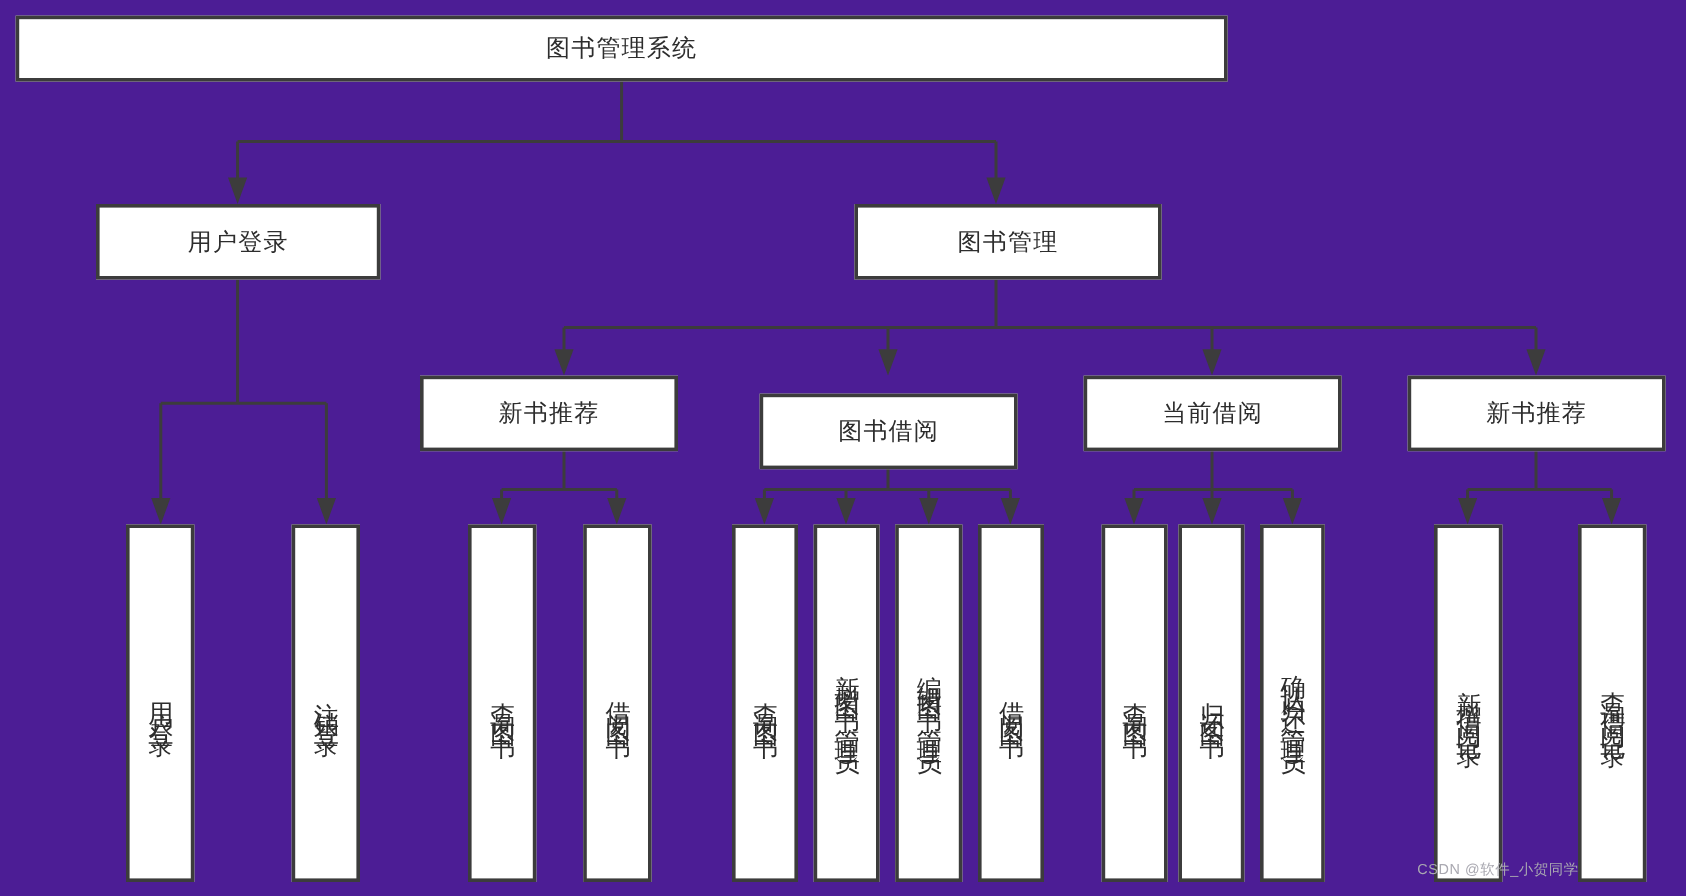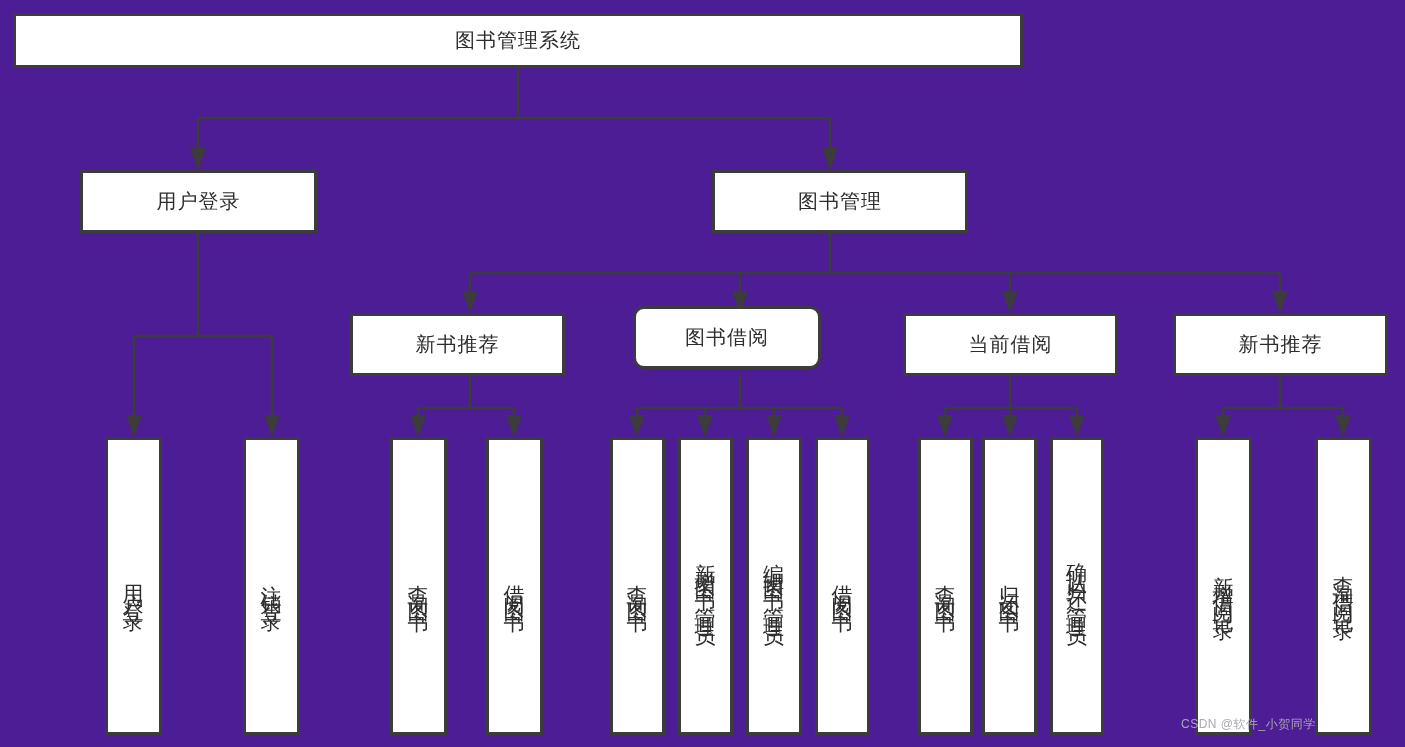--- a/index.html
+++ b/index.html
@@ -108,21 +108,21 @@
   <div class="node" style="left:80px; top:170px; width:237px; height:63px;">
     <span class="hlabel">用户登录</span>
   </div>
   <div class="node" style="left:712px; top:170px; width:256px; height:63px;">
     <span class="hlabel">图书管理</span>
   </div>
 
   <div class="node" style="left:350px; top:313px; width:215px; height:63px;">
     <span class="hlabel">新书推荐</span>
   </div>
-  <div class="node" style="left:633px; top:306px; width:188px; height:63px;border-radius:11px;">
+  <div class="node" style="left:633px; top:328px; width:215px; height:63px;">
     <span class="hlabel">图书借阅</span>
   </div>
   <div class="node" style="left:903px; top:313px; width:215px; height:63px;">
     <span class="hlabel">当前借阅</span>
   </div>
   <div class="node" style="left:1173px; top:313px; width:215px; height:63px;">
     <span class="hlabel">新书推荐</span>
   </div>
 
   <div class="node vnode" style="left:105px; top:437px; width:57px; height:298px;">

